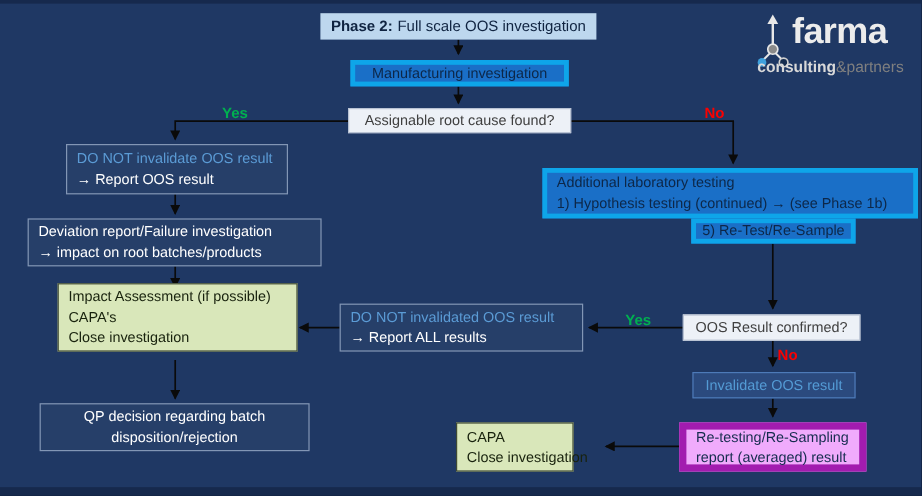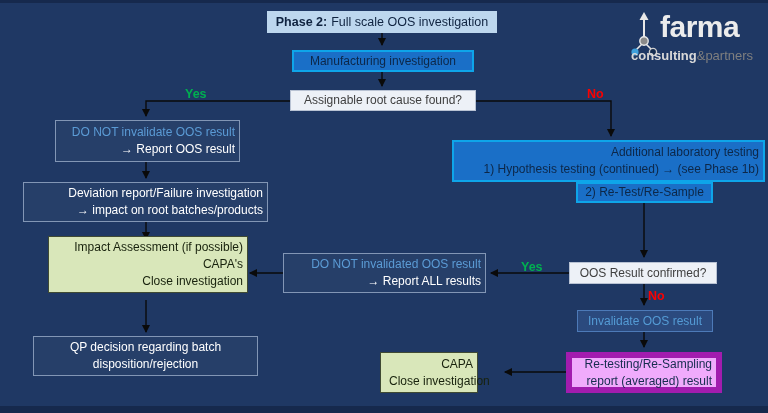--- a/index.html
+++ b/index.html
@@ -5,33 +5,33 @@
   html,body{margin:0;padding:0;background:#0e1a33;}
   #stage{
     position:relative;width:768px;height:413px;overflow:hidden;
     background:#1f3864;
     font-family:"Liberation Sans",sans-serif;
   }
   .edge-band{position:absolute;left:0;width:768px;background:#16294d;}
   .node{
     position:absolute;box-sizing:border-box;
     display:flex;flex-direction:column;justify-content:center;
-    font-size:12px;color:#ffffff;text-align:right;
+    font-size:12px;color:#ffffff;
   }
   .node .ln{line-height:17px;white-space:nowrap;}
   .center{align-items:center;text-align:center;}
   .leftpad{padding-left:8px;padding-right:4px;}
   .title-box{
     background:#bdd7ee;color:#0f2340;
     flex-direction:row;align-items:center;justify-content:center;
     font-size:12.5px;
   }
   .title-box .b{font-weight:bold;}
   .title-box .r{margin-left:4px;}
-  .blue{background:#1a6fc7;color:#0d2748;border:2px solid #0ea5e9;}
+  .blue{background:#1a6fc7;color:#0d2748;border:4px solid #0ea5e9;}
   .light{background:#edf1f7;color:#404040;border:1px solid #b8c2d3;}
   .outline{background:rgba(255,255,255,0.035);border:1px solid #8296b5;}
   .green{background:#d9e7ba;color:#18220d;border:1px solid #3f4a33;}
   .gray{background:#f0abfc;color:#152c4e;border:6px solid #a21caf;}
   .invalidate{background:#2b4a7e;border:1px solid #4d7ab8;color:#549bd5;}
   .lb{color:#5b9bd5;}
   .wh{color:#ffffff;}
   .lbl{position:absolute;font-weight:bold;font-size:12.5px;line-height:14px;}
   .yes{color:#00b050;}
   .no{color:#fb0000;}
@@ -127,21 +127,21 @@
     <div class="ln wh">QP decision regarding batch</div>
     <div class="ln wh">disposition/rejection</div>
   </div>
 
   <div class="node blue leftpad" style="left:452px;top:140px;width:313px;height:42px;">
     <div class="ln">Additional laboratory testing</div>
     <div class="ln">1) Hypothesis testing (continued) → (see Phase 1b)</div>
   </div>
 
   <div class="node blue center" style="left:576px;top:182px;width:137px;height:21px;">
-    <div class="ln">2) Re-Test/Re-Sample</div>
+    <div class="ln">5) Re-Test/Re-Sample</div>
   </div>
 
   <div class="node outline leftpad" style="left:283px;top:253px;width:203px;height:40px;">
     <div class="ln lb">DO NOT invalidated OOS result</div>
     <div class="ln wh">→ Report ALL results</div>
   </div>
 
   <div class="node light center" style="left:569px;top:262px;width:148px;height:22px;">
     <div class="ln">OOS Result confirmed?</div>
   </div>

